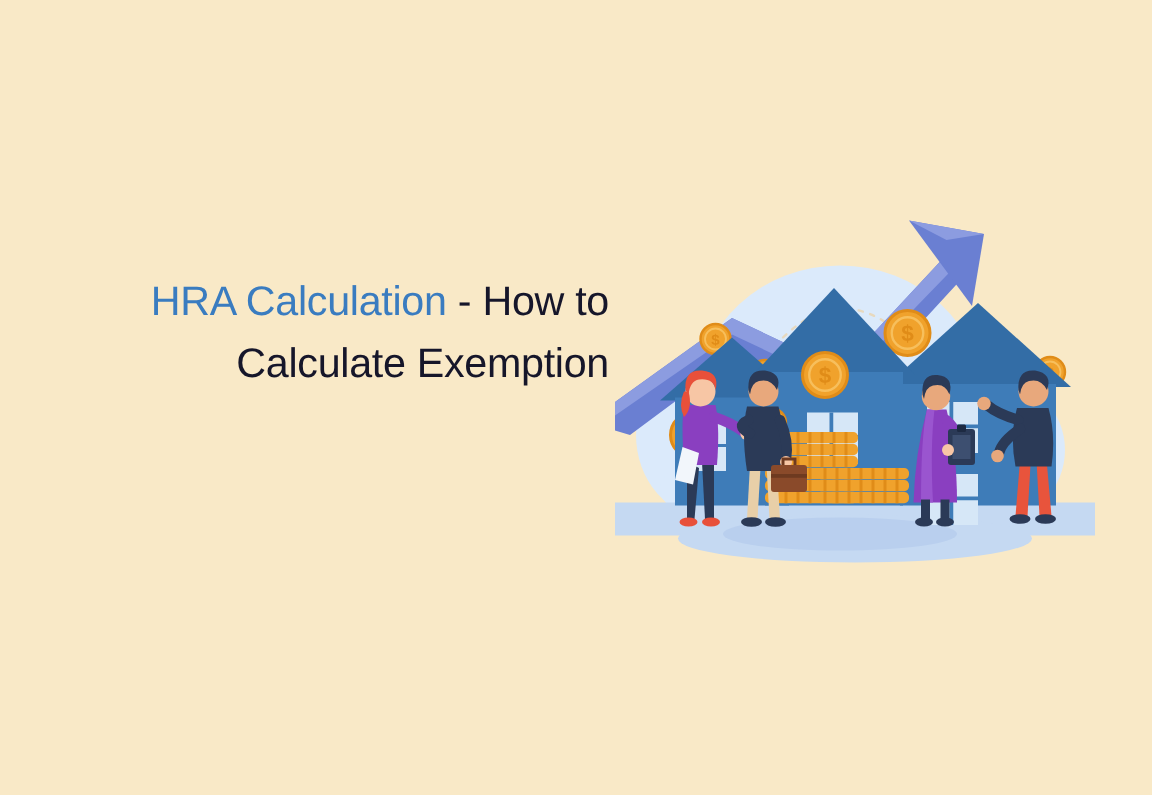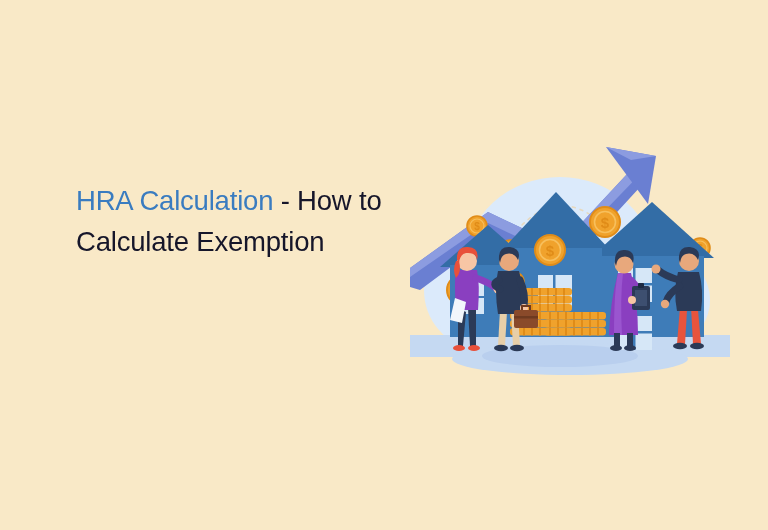--- a/index.html
+++ b/index.html
@@ -25,20 +25,21 @@
     position: absolute;
     left: 76px;
     top: 162px;
     width: 330px;
     font-size: 27.5px;
     line-height: 41px;
     font-weight: 400;
     letter-spacing: -0.2px;
     color: #16162a;
     font-family: "Liberation Sans", sans-serif;
+    text-align: right;
   }
   #headline .hl-accent {
     color: #3a7cc0;
   }
   #headline .hl-rest {
     color: #16162a;
   }
   
   #illustration {
     position: absolute;

